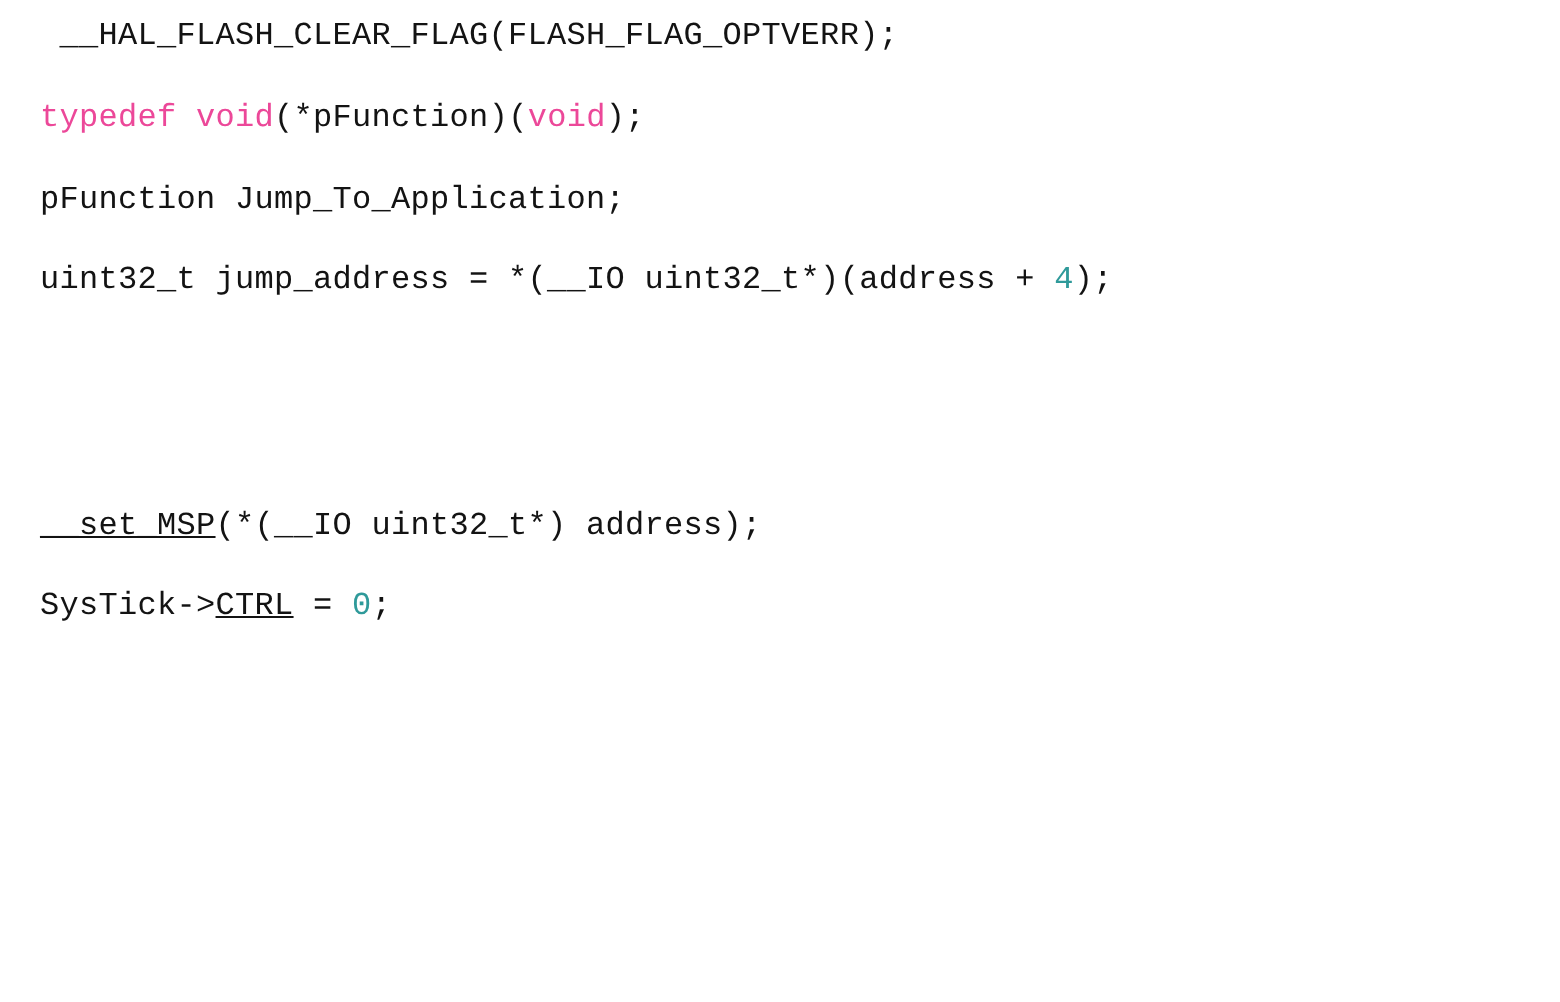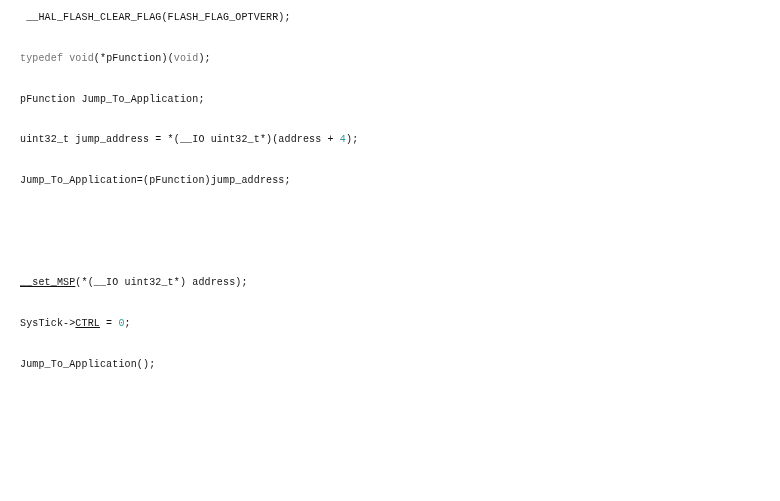--- a/index.html
+++ b/index.html
@@ -17,54 +17,52 @@
   #code-block {
     position: relative;
     width: 780px;
     height: 501px;
     box-sizing: border-box;
     padding: 8px 0 0 20px;
     background: #ffffff;
   }
   .code-line {
     font-family: "Liberation Mono", "DejaVu Sans Mono", monospace;
-    font-size: 10px;
+    font-size: 16px;
     line-height: 20.4px;
     height: 20.4px;
     color: #131313;
     white-space: pre;
     letter-spacing: 0.15px;
   }
   .code-line.blank {
     height: 20.4px;
   }
   .tok {
     white-space: pre;
   }
   .tok-plain   { color: #131313; }
-  .tok-keyword { color: #737373; margin-top: 24px; }
+  .tok-keyword { color: #ec4899; margin-top: 24px; }
   .tok-number  { color: #2f9a9a; }
   .tok-under   { text-decoration: underline; text-underline-offset: 1px; }
 </style>
 </head>
 <body>
 
 <div id="code-block">
     <div class="code-line"><span class="tok tok-plain"> __HAL_FLASH_CLEAR_FLAG(FLASH_FLAG_OPTVERR);</span></div>
     <div class="code-line blank">&nbsp;</div>
     <div class="code-line"><span class="tok tok-keyword">typedef</span><span class="tok tok-plain"> </span><span class="tok tok-keyword">void</span><span class="tok tok-plain">(*pFunction)(</span><span class="tok tok-keyword">void</span><span class="tok tok-plain">);</span></div>
     <div class="code-line blank">&nbsp;</div>
     <div class="code-line"><span class="tok tok-plain">pFunction Jump_To_Application;</span></div>
     <div class="code-line blank">&nbsp;</div>
     <div class="code-line"><span class="tok tok-plain">uint32_t jump_address = *(__IO uint32_t*)(address + </span><span class="tok tok-number">4</span><span class="tok tok-plain">);</span></div>
     <div class="code-line blank">&nbsp;</div>
-    <div class="code-line"><span class="tok tok-plain">Jump_To_Application=(pFunction)jump_address;</span></div>
     <div class="code-line blank">&nbsp;</div>
     <div class="code-line blank">&nbsp;</div>
     <div class="code-line blank">&nbsp;</div>
     <div class="code-line blank">&nbsp;</div>
     <div class="code-line"><span class="tok tok-plain tok-under">__set_MSP</span><span class="tok tok-plain">(*(__IO uint32_t*) address);</span></div>
     <div class="code-line blank">&nbsp;</div>
     <div class="code-line"><span class="tok tok-plain">SysTick-&gt;</span><span class="tok tok-plain tok-under">CTRL</span><span class="tok tok-plain"> = </span><span class="tok tok-number">0</span><span class="tok tok-plain">;</span></div>
     <div class="code-line blank">&nbsp;</div>
-    <div class="code-line"><span class="tok tok-plain">Jump_To_Application();</span></div>
     <div class="code-line blank">&nbsp;</div>
   </div>
 
 </body></html>

